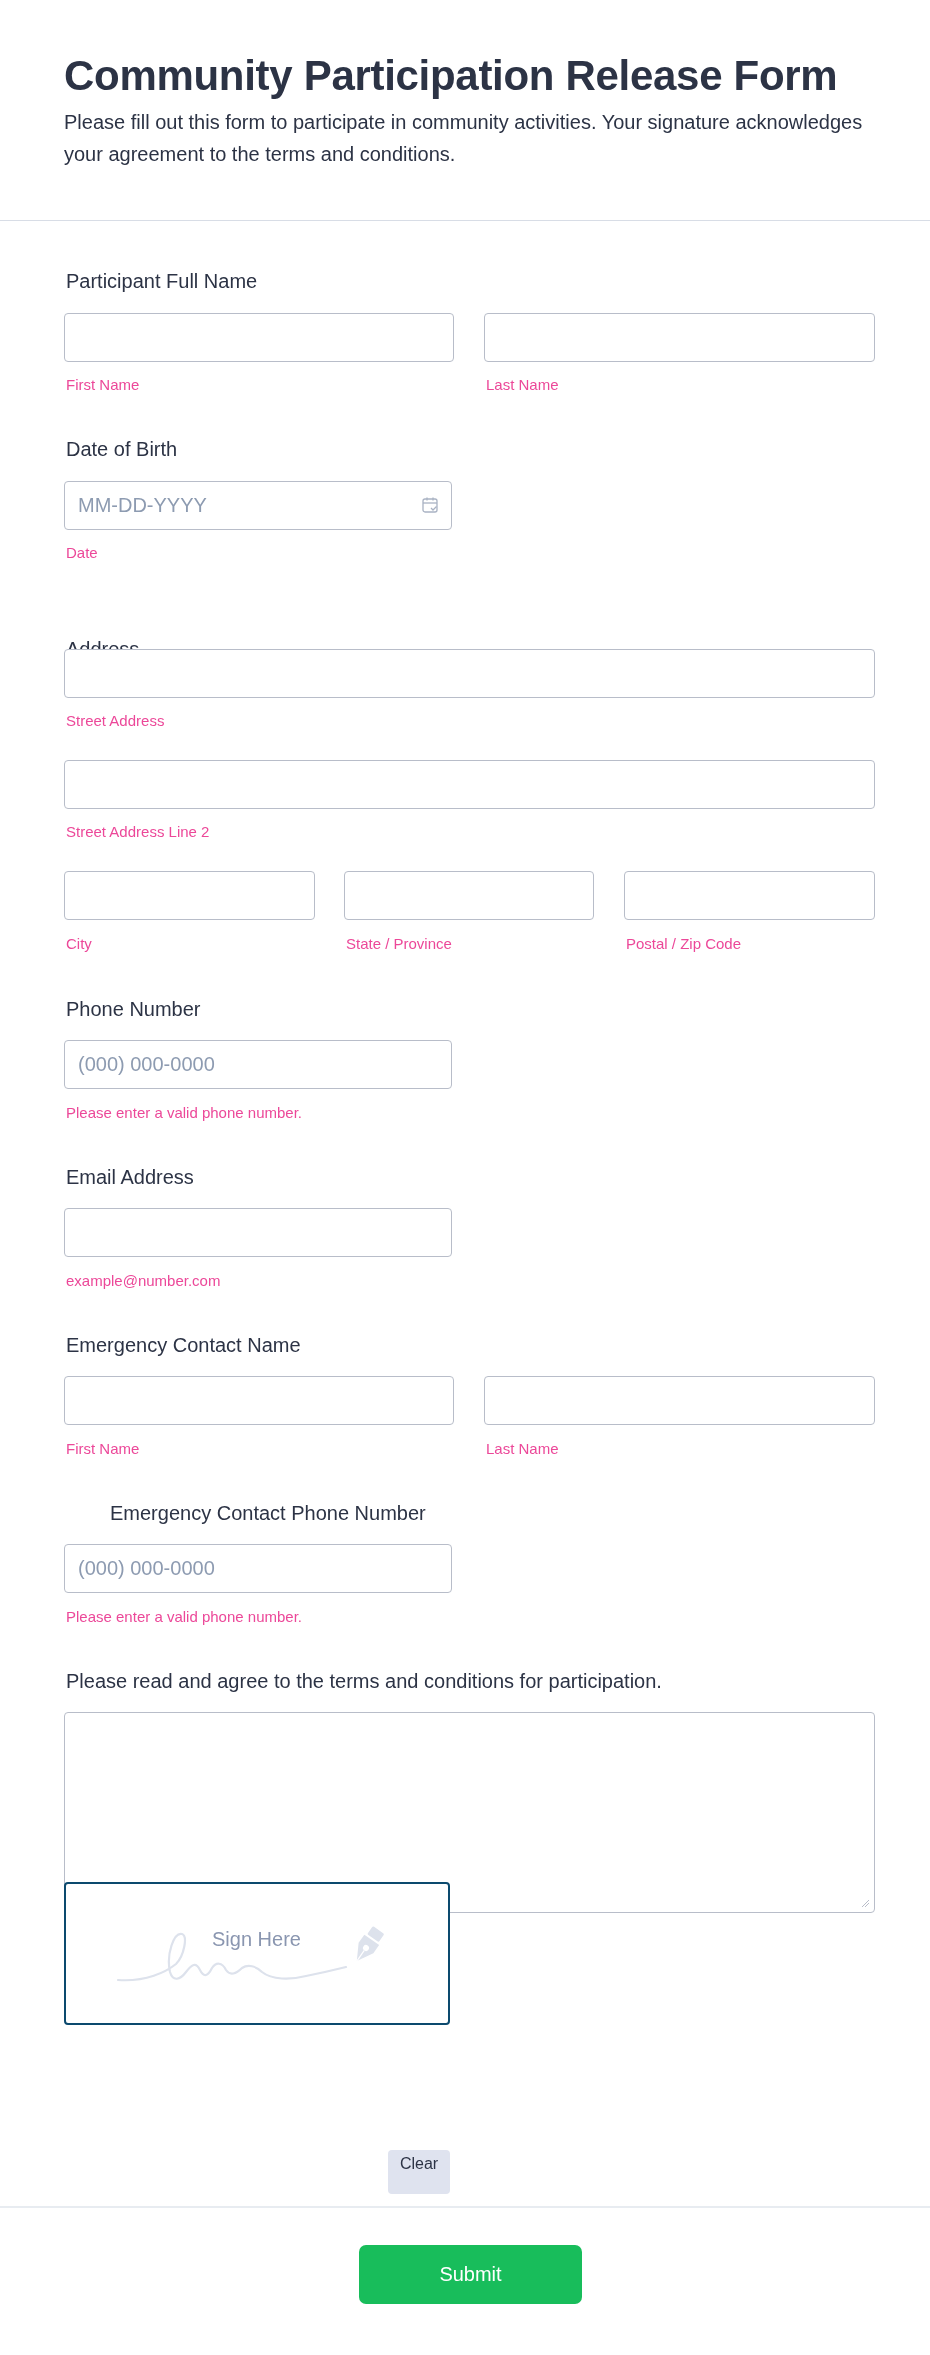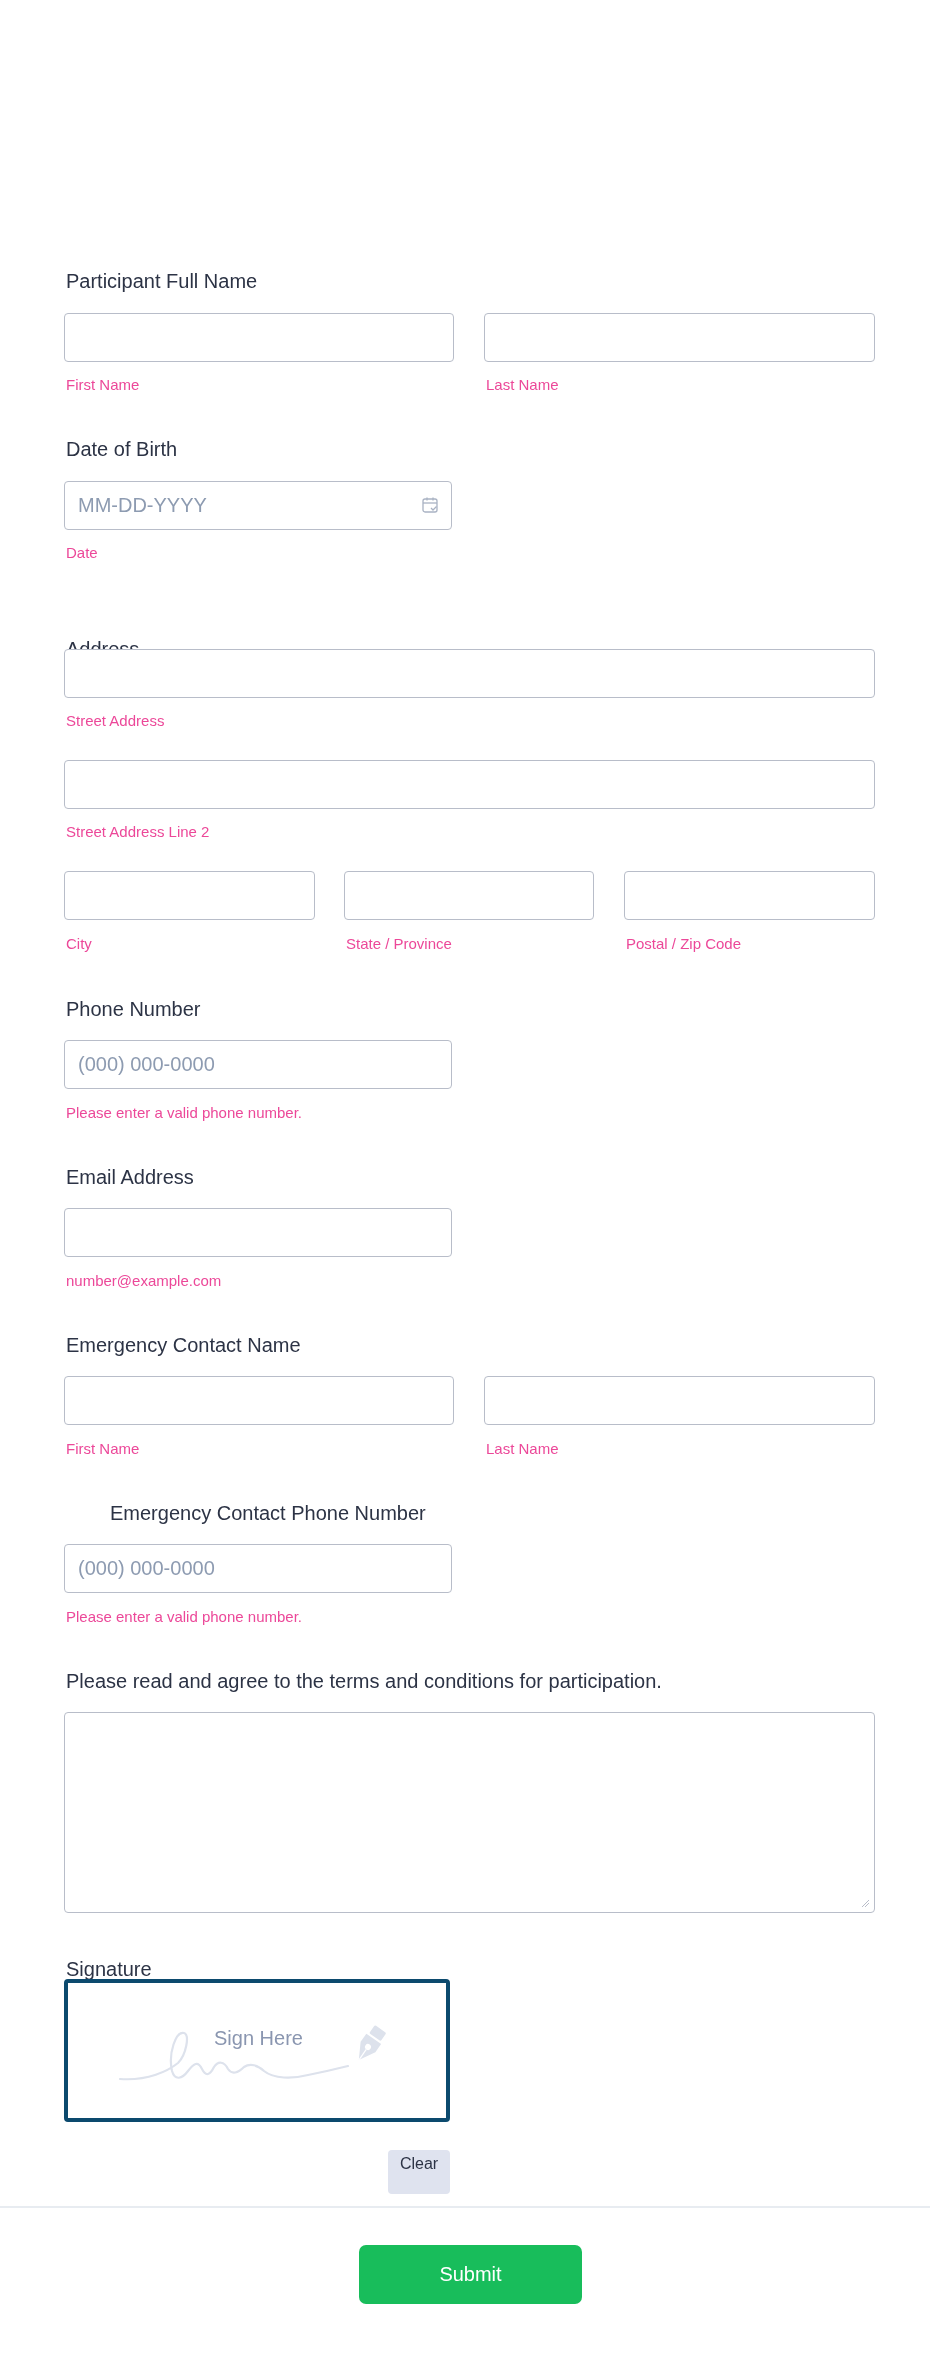--- a/index.html
+++ b/index.html
@@ -15,34 +15,38 @@
   .sublabel { position: absolute; font-size: 15px; color: #ec4899; white-space: nowrap; }
 
   .input { position: absolute; height: 49px; border: 1px solid #b8bdc9; border-radius: 4px; background: #fff; }
   .placeholder { position: absolute; left: 13px; top: 12px; font-size: 20px; color: #8d9bb1; white-space: nowrap; }
 
   .cal-icon { position: absolute; right: 12px; top: 14px; width: 18px; height: 18px; }
 
   .textarea { position: absolute; left: 64px; top: 1712px; width: 811px; height: 201px; border: 1px solid #b8bdc9; border-radius: 4px; background: #fff; }
   .grip { position: absolute; right: 4px; bottom: 4px; width: 10px; height: 10px; }
 
-  .sigbox { position: absolute; left: 64px; top: 1979px; width: 386px; height: 143px; border: 4px solid #0c4a6e; border-radius: 4px; background: #fff; }
+  .sigbox { position: absolute; left: 64px; top: 1882px; width: 386px; height: 143px; border: 2px solid #0c4a6e; border-radius: 4px; background: #fff; }
   .sign-here { position: absolute; left: 146px; top: 44px; font-size: 20px; color: #8a96b0; white-space: nowrap; }
   .sig-svg { position: absolute; left: 0; top: 0; }
 
   .clear-btn { position: absolute; left: 388px; top: 2150px; width: 62px; height: 44px; background: #dfe3ef; border-radius: 4px; font-size: 16px; color: #2c3345; text-align: center; line-height: 28px; }
 
   .footer-line { position: absolute; left: 0; top: 2206px; width: 930px; height: 2px; background: #e8ecf1; }
   .submit-btn { position: absolute; left: 359px; top: 2245px; width: 223px; height: 59px; background: #18bd5b; border-radius: 7px; color: #fff; font-size: 20px; text-align: center; line-height: 59px; }
 </style>
 </head>
 <body>
 
 <div class="page">
 
+  <div class="header">
+    <div class="title">Community Participation Release Form</div>
+    <div class="subtitle">Please fill out this form to participate in community activities. Your signature acknowledges your agreement to the terms and conditions.</div>
+  </div>
 
   <div class="label" style="left:66px;top:270px;">Participant Full Name</div>
   <div class="input" style="left:64px;top:313px;width:390px;"></div>
   <div class="input" style="left:484px;top:313px;width:391px;"></div>
   <div class="sublabel" style="left:66px;top:376px;">First Name</div>
   <div class="sublabel" style="left:486px;top:376px;">Last Name</div>
 
   <div class="label" style="left:66px;top:438px;">Date of Birth</div>
   <div class="input" style="left:64px;top:481px;width:388px;">
     <span class="placeholder">MM-DD-YYYY</span>
@@ -69,21 +73,21 @@
   <div class="sublabel" style="left:626px;top:935px;">Postal / Zip Code</div>
 
   <div class="label" style="left:66px;top:998px;">Phone Number</div>
   <div class="input" style="left:64px;top:1040px;width:388px;">
     <span class="placeholder">(000) 000-0000</span>
   </div>
   <div class="sublabel" style="left:66px;top:1104px;">Please enter a valid phone number.</div>
 
   <div class="label" style="left:66px;top:1166px;">Email Address</div>
   <div class="input" style="left:64px;top:1208px;width:388px;"></div>
-  <div class="sublabel" style="left:66px;top:1272px;">number@example.com</div>
+  <div class="sublabel" style="left:66px;top:1272px;">example@number.com</div>
 
   <div class="label" style="left:66px;top:1334px;">Emergency Contact Name</div>
   <div class="input" style="left:64px;top:1376px;width:390px;"></div>
   <div class="input" style="left:484px;top:1376px;width:391px;"></div>
   <div class="sublabel" style="left:66px;top:1440px;">First Name</div>
   <div class="sublabel" style="left:486px;top:1440px;">Last Name</div>
 
   <div class="label" style="left:66px;top:1502px;margin-left:44px;">Emergency Contact Phone Number</div>
   <div class="input" style="left:64px;top:1544px;width:388px;">
     <span class="placeholder">(000) 000-0000</span>

